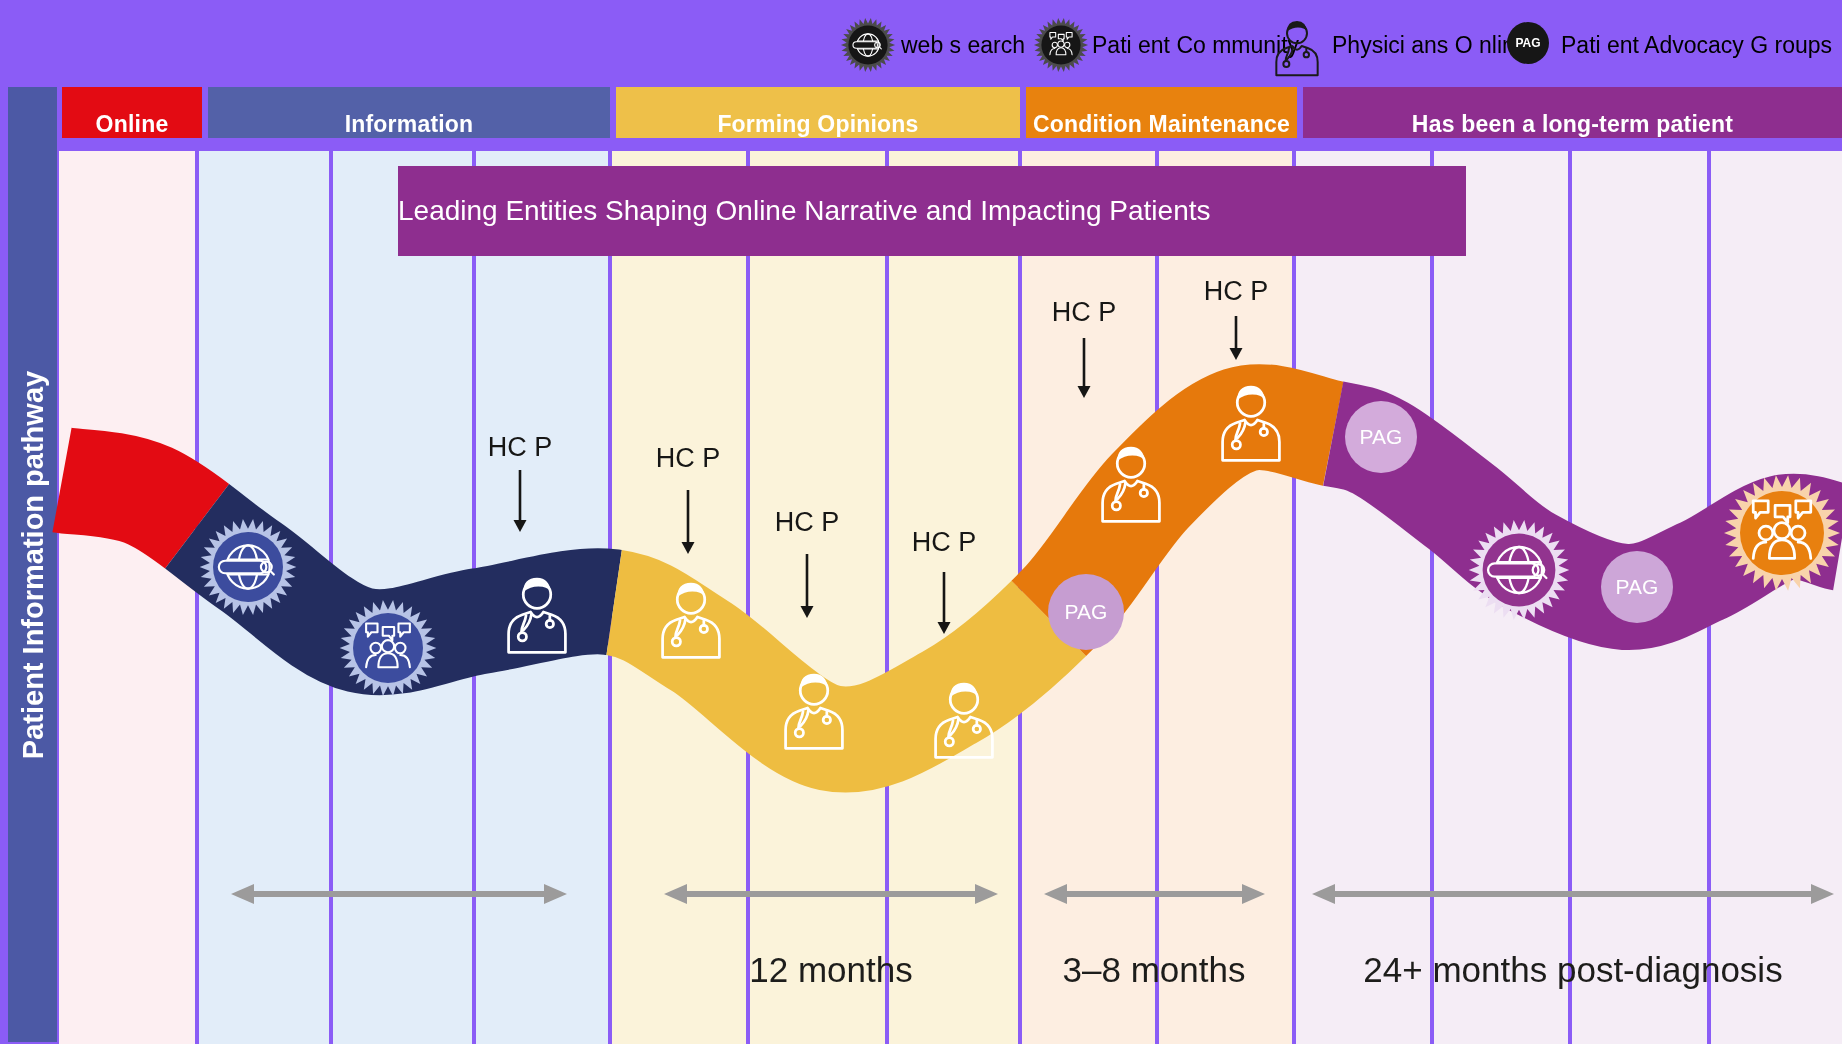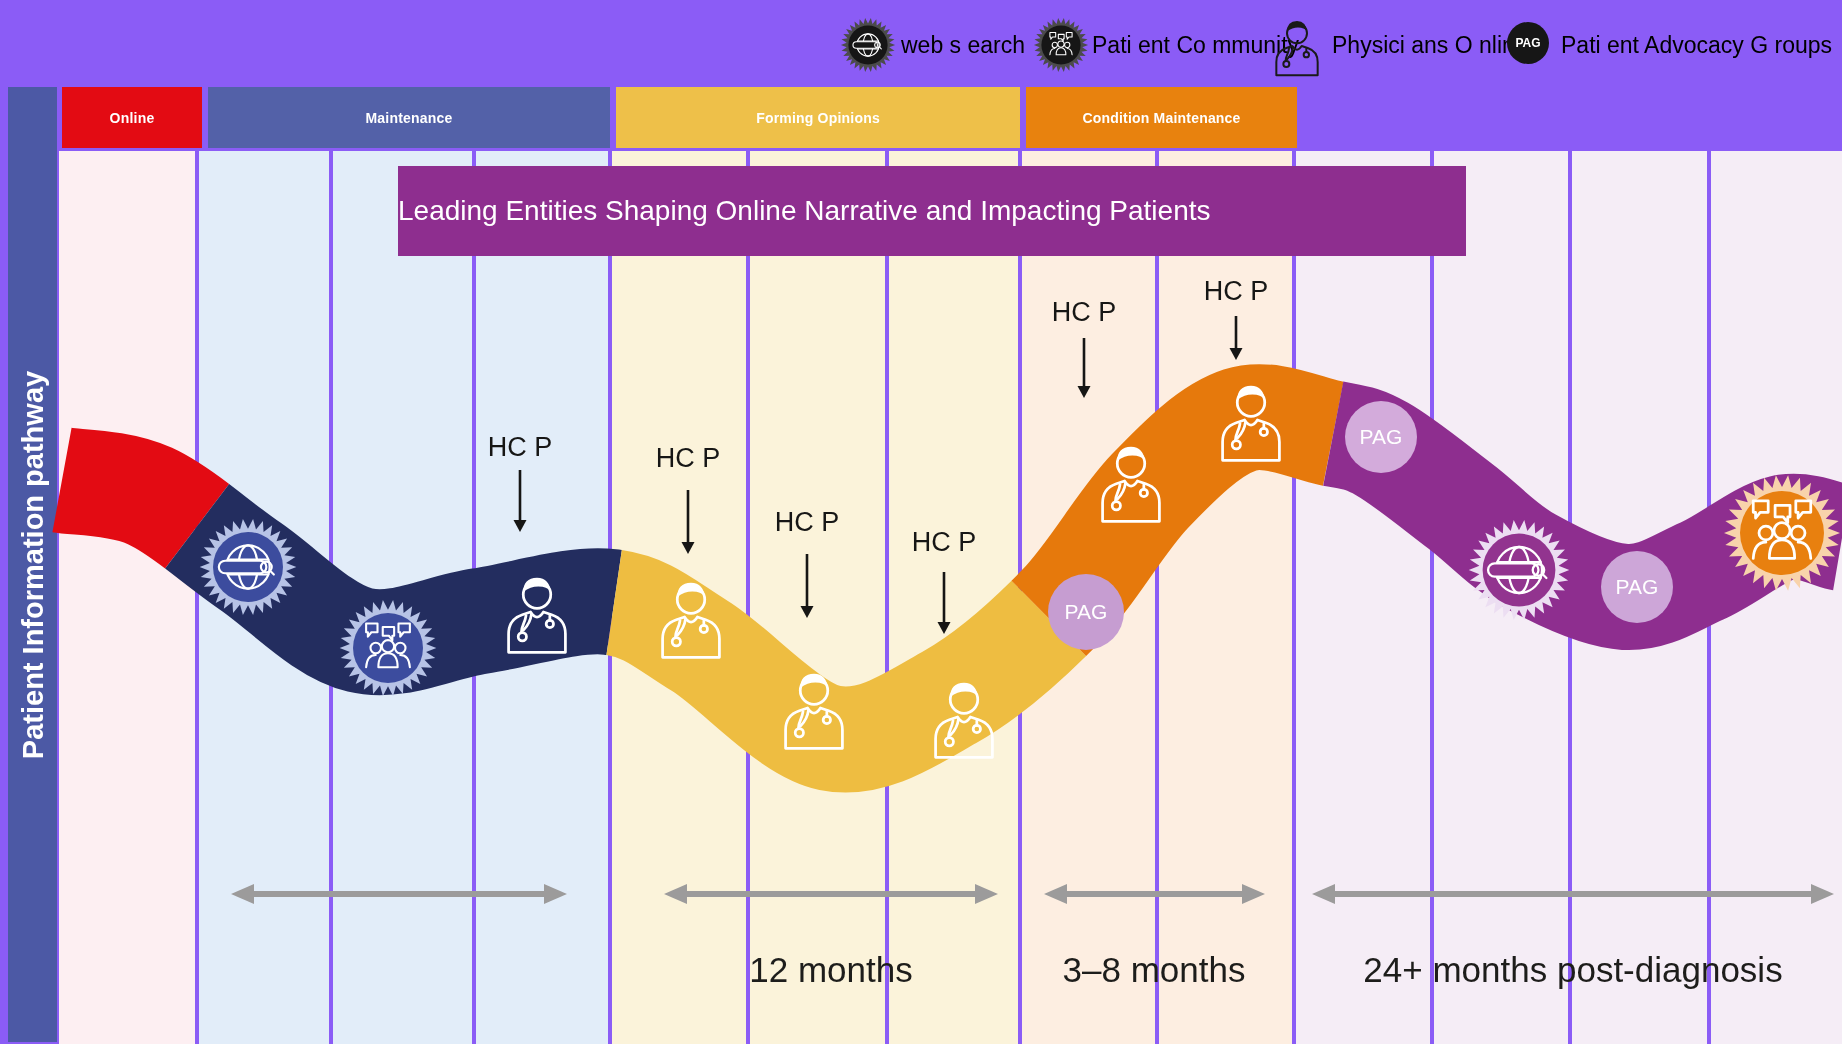--- a/index.html
+++ b/index.html
@@ -8,23 +8,23 @@
 
   
   .col { position:absolute; top:151px; height:893px; z-index:1; }
   .c-pink   { background:#fdeff2; }
   .c-blue   { background:#e2edf9; }
   .c-yellow { background:#fbf3da; }
   .c-orange { background:#fdeee1; }
   .c-purple { background:#f5edf6; }
 
   
-  .hdr { position:absolute; top:87px; height:61px; z-index:2; display:flex;
-         align-items:center; justify-content:center; color:#fff;
-         font-weight:bold; font-size:14px; letter-spacing:.2px; }
+  .hdr { position:absolute; top:87px; height:51px; z-index:2; display:flex;
+         align-items:flex-end; justify-content:center; color:#fff;
+         font-weight:bold; font-size:23px; letter-spacing:.2px; }
   .h-online    { left:62px;   width:140px; background:#e30b13; }
   .h-research  { left:208px;  width:402px; background:#5361a8; }
   .h-forming   { left:616px;  width:404px; background:#eec049; }
   .h-condition { left:1026px; width:271px; background:#e8820e; }
   .h-longterm  { left:1303px; width:539px; background:#8e2e8f; }
 
   
   .sidebar { position:absolute; left:8px; top:87px; width:49px; height:955px;
              background:#4c59a5; z-index:2; }
   .sidebar-title { position:absolute; left:50%; top:50%; white-space:nowrap;
@@ -130,27 +130,30 @@
   <div class="legend-label" style="left:1332px;">Physici ans O nline</div>
   <div class="pag pag-legend">
       <span>PAG</span>
     </div>
   <div class="legend-label" style="left:1561px;">Pati ent Advocacy  G roups</div>
 
   <div class="hdr h-online">
       <span>Online</span>
     </div>
   <div class="hdr h-research">
-      <span>Maintenance</span>
+      <span>Information</span>
     </div>
   <div class="hdr h-condition">
       <span>Condition Maintenance</span>
     </div>
   <div class="hdr h-forming">
       <span>Forming Opinions</span>
+    </div>
+  <div class="hdr h-longterm">
+      <span>Has been a long-term patient</span>
     </div>
 
   <div class="sidebar">
     <span class="sidebar-title">Patient Information pathway</span>
   </div>
 
   <div class="banner">
     <span>Leading Entities Shaping Online Narrative and Impacting Patients</span>
   </div>
 

